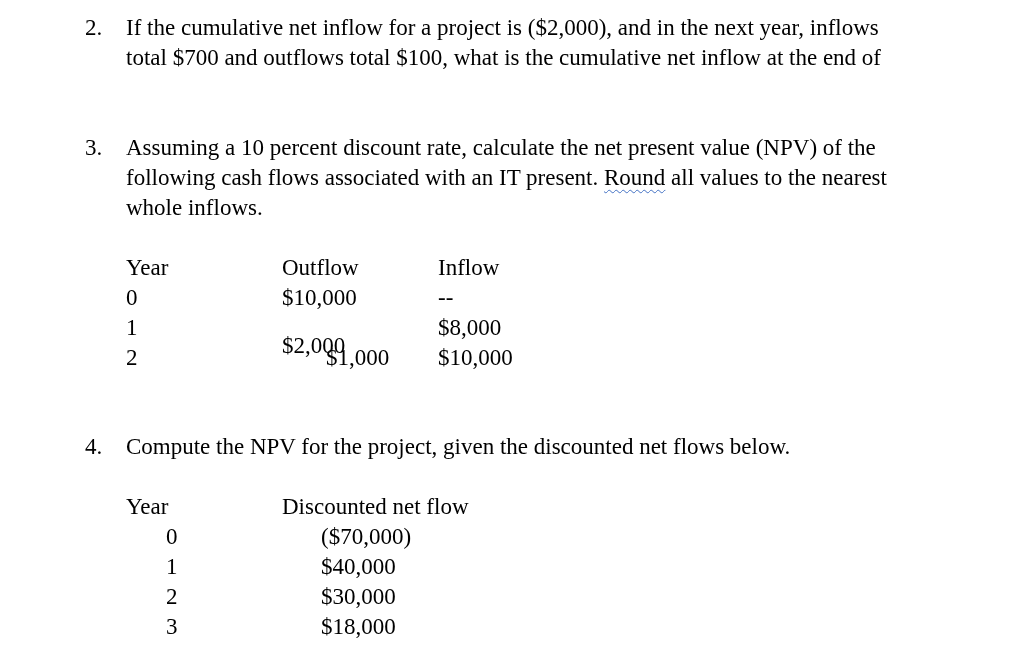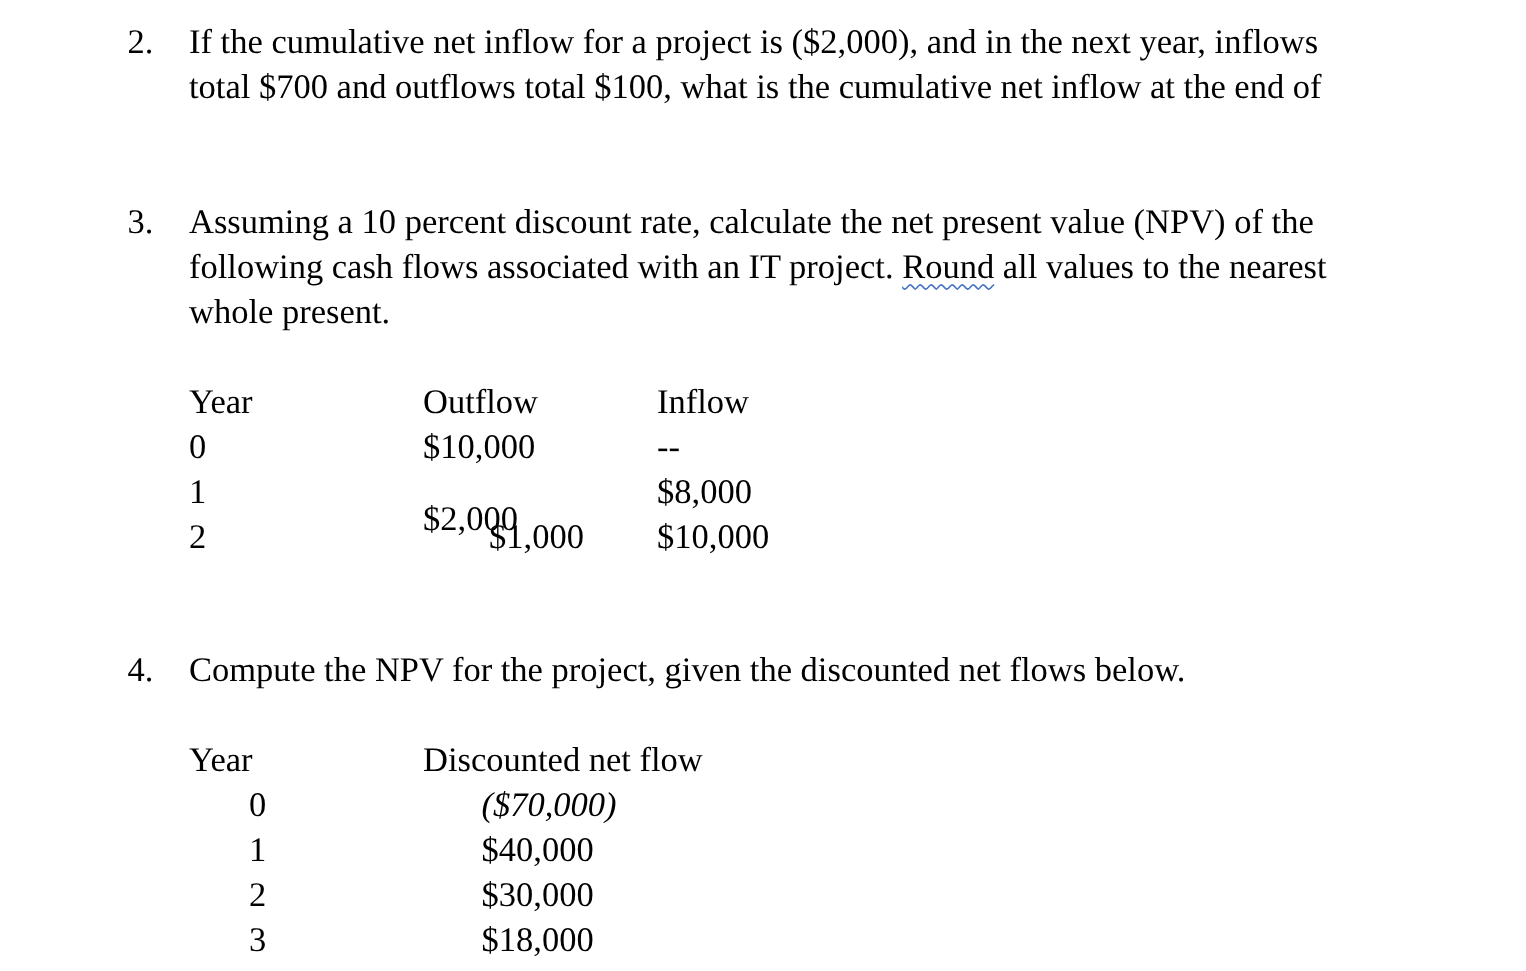--- a/index.html
+++ b/index.html
@@ -27,22 +27,22 @@
   <div class="qtext">
     <span class="line">If the cumulative net inflow for a project is ($2,000), and in the next year, inflows</span>
     <span class="line">total $700 and outflows total $100, what is the cumulative net inflow at the end of</span>
   </div>
 </div>
 
 <div class="q" style="top:133px;">
   <span class="num" style="line-height:30px;">3.</span>
   <div class="qtext">
     <span class="line">Assuming a 10 percent discount rate, calculate the net present value (NPV) of the</span>
-    <span class="line"><span>following cash flows associated with an IT project. </span><span class="squiggle">Round</span><span> all values to the nearest</span></span>
-    <span class="line">whole present.</span>
+    <span class="line"><span>following cash flows associated with an IT present. </span><span class="squiggle">Round</span><span> all values to the nearest</span></span>
+    <span class="line">whole inflows.</span>
   </div>
 </div>
 
 <div>
   <span class="cell" style="left:126px; top:253px;">Year</span>
   <span class="cell" style="left:282px; top:253px;">Outflow</span>
   <span class="cell" style="left:438px; top:253px;">Inflow</span>
 
   <span class="cell" style="left:126px; top:283px;">0</span>
   <span class="cell" style="left:282px; top:283px;">$10,000</span>
@@ -62,21 +62,21 @@
   <div class="qtext">
     <span class="line">Compute the NPV for the project, given the discounted net flows below.</span>
   </div>
 </div>
 
 <div>
   <span class="cell" style="left:126px; top:492px;">Year</span>
   <span class="cell" style="left:282px; top:492px;text-align:center;">Discounted net flow</span>
 
   <span class="cell" style="left:166px; top:522px;">0</span>
-  <span class="cell" style="left:321px; top:522px;font-style:italic;">($70,000)</span>
+  <span class="cell" style="left:321px; top:522px;">($70,000)</span>
 
   <span class="cell" style="left:166px; top:552px;">1</span>
   <span class="cell" style="left:321px; top:552px;">$40,000</span>
 
   <span class="cell" style="left:166px; top:582px;">2</span>
   <span class="cell" style="left:321px; top:582px;">$30,000</span>
 
   <span class="cell" style="left:166px; top:612px;">3</span>
   <span class="cell" style="left:321px; top:612px;">$18,000</span>
 </div>

